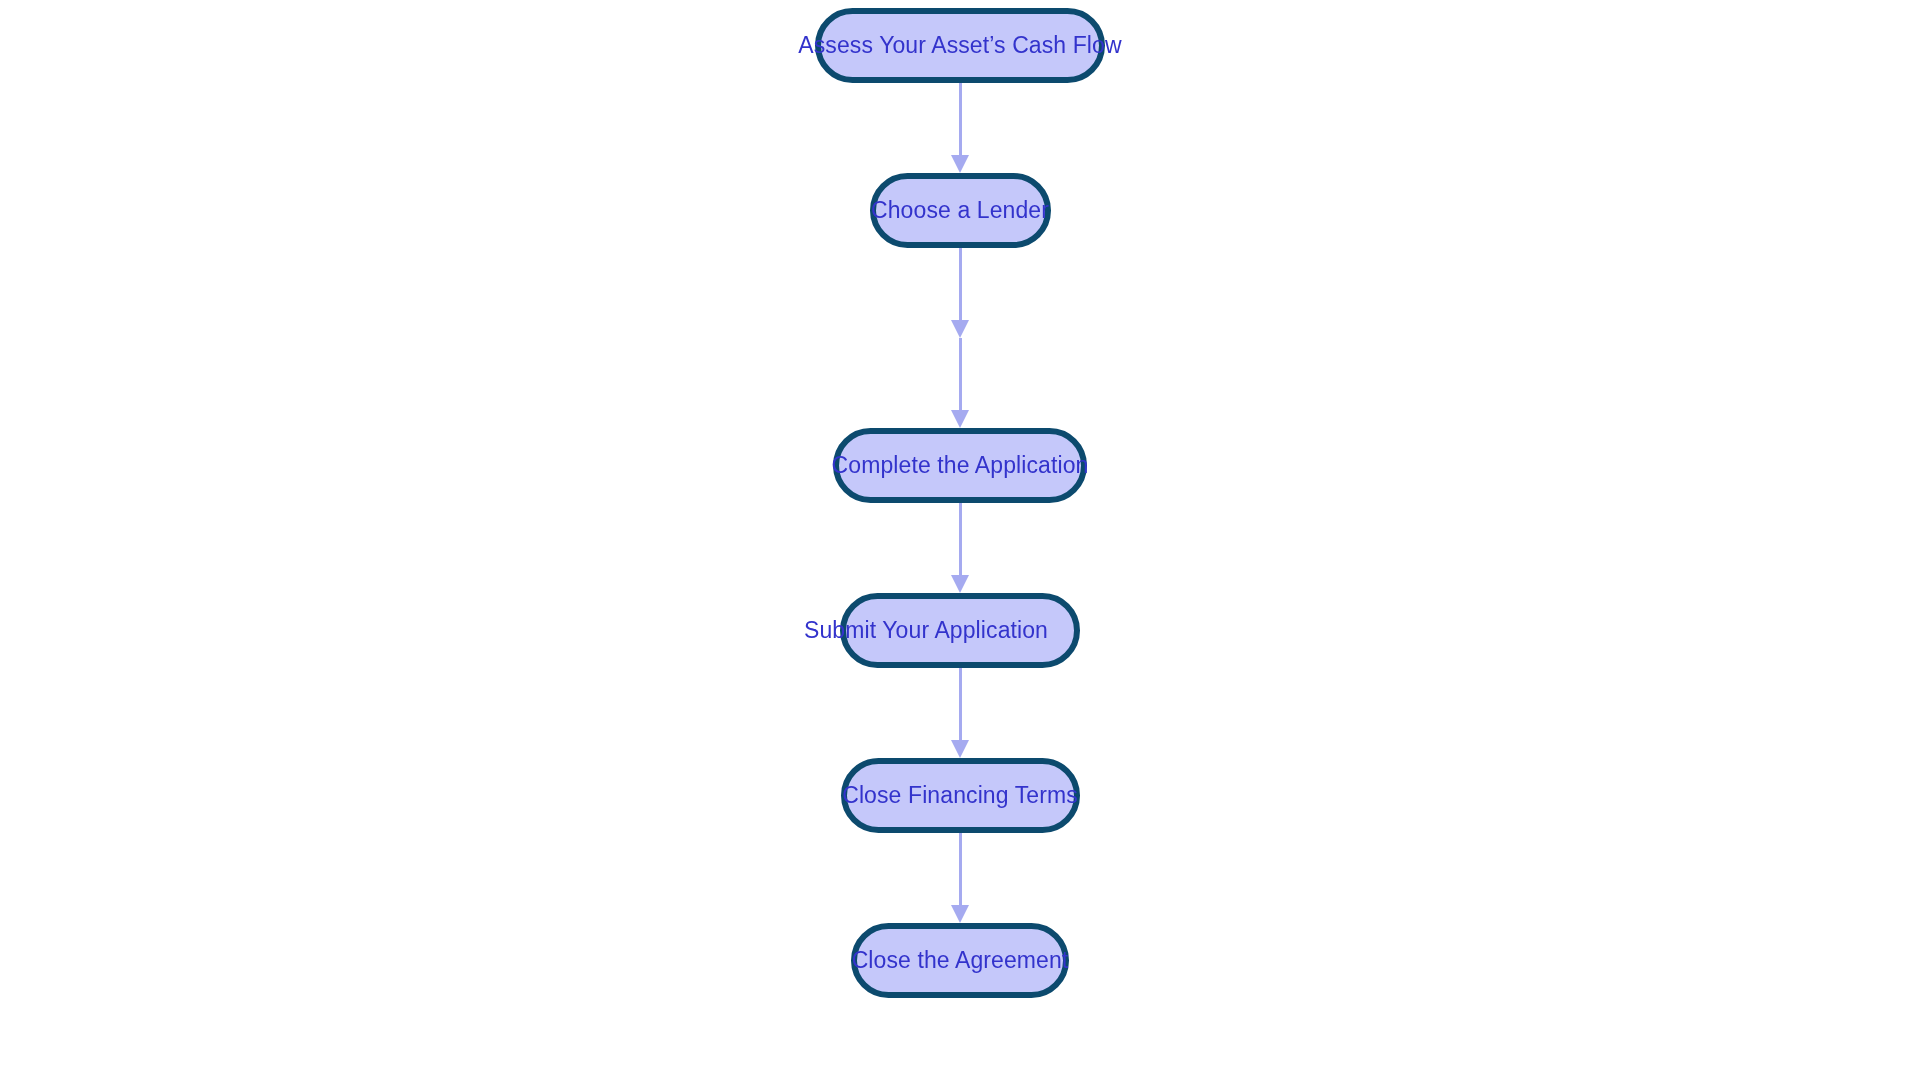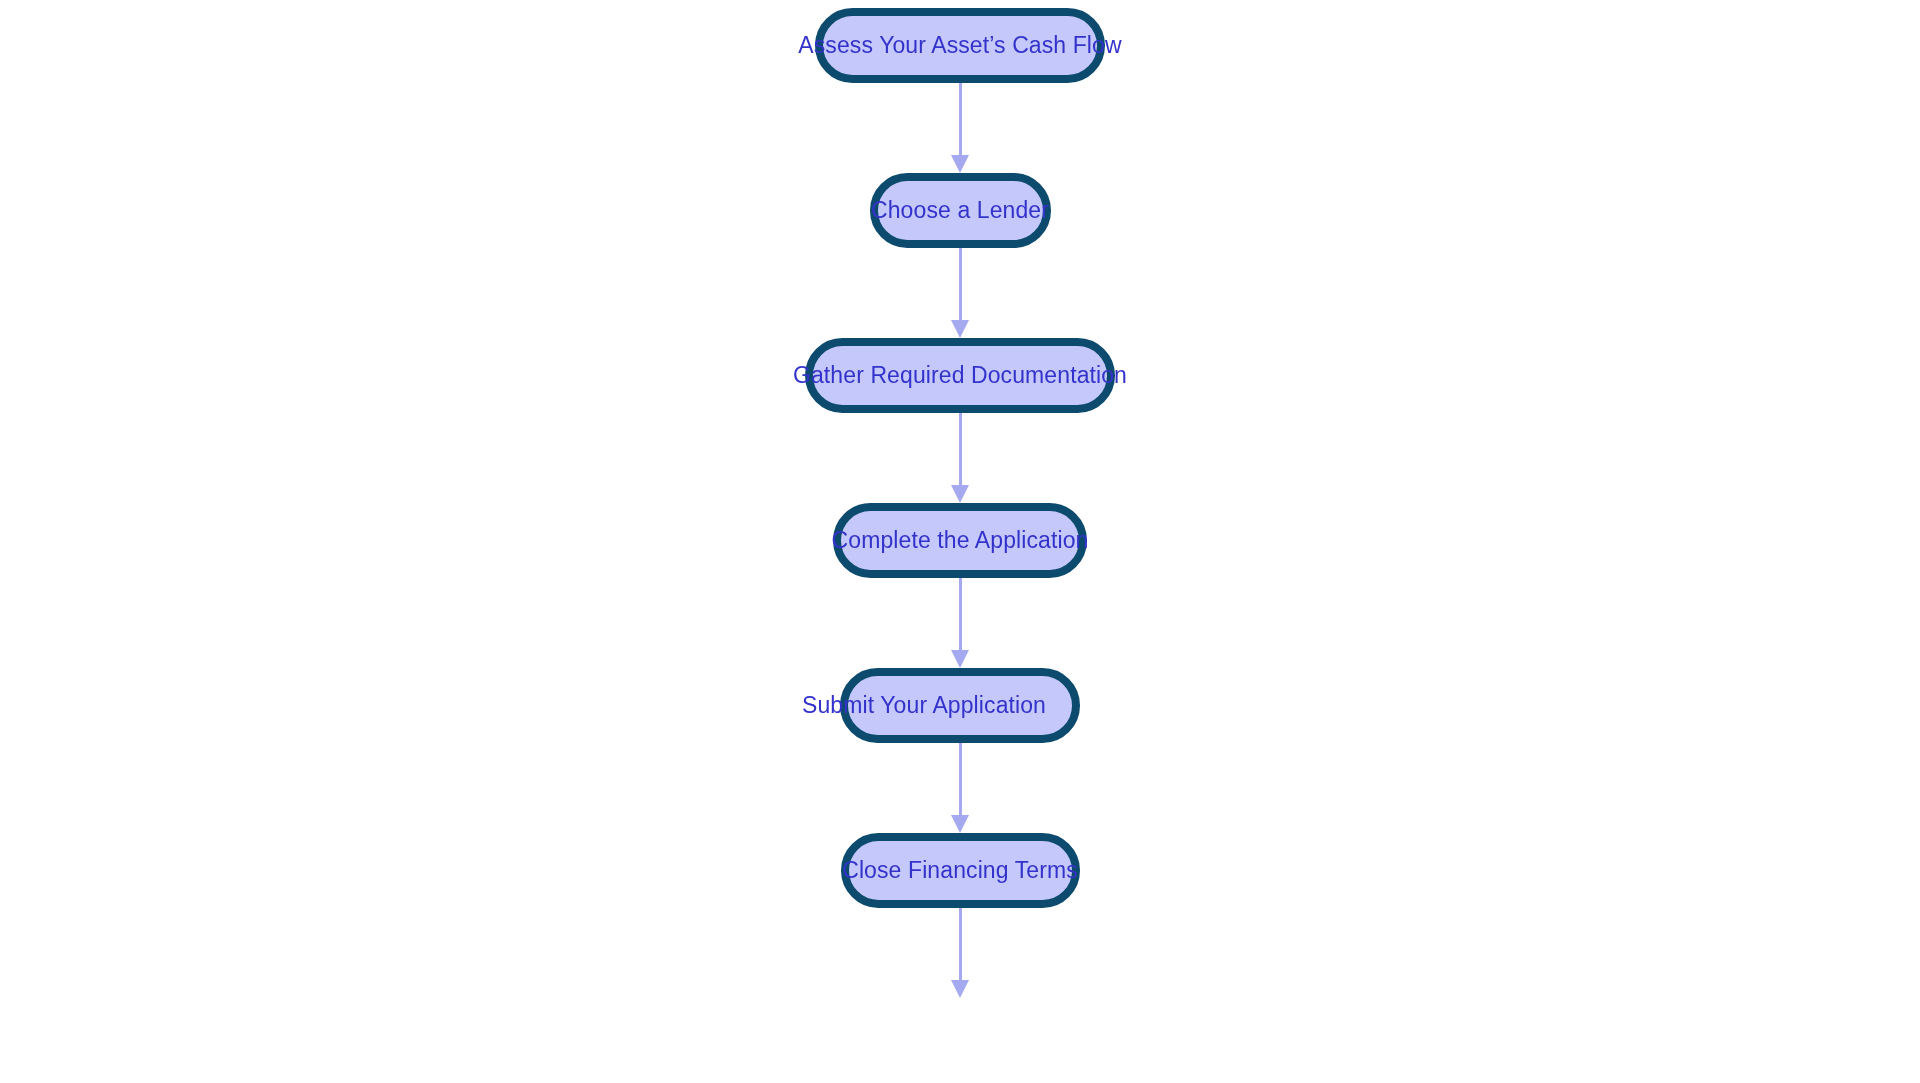--- a/index.html
+++ b/index.html
@@ -25,21 +25,21 @@
     flex-direction: column;
     align-items: center;
     justify-content: flex-start;
   }
 
   
   .flow-node {
     box-sizing: border-box;
     height: 75px;
     background: #c5c8fa;
-    border: 8px solid #0c4a6e;
+    border: 6px solid #0c4a6e;
     border-radius: 999px;
     display: flex;
     align-items: center;
     justify-content: center;
     flex: 0 0 auto;
   }
 
   .flow-node-label {
     color: #3333cc;
     font-size: 23px;
@@ -112,23 +112,20 @@
 
   <div class="flow-node w-2">
     <span class="flow-node-label">Choose a Lender</span>
   </div>
 
   <div class="flow-connector">
     <span class="connector-line"></span>
     <span class="connector-arrowhead"></span>
   </div>
 
-  <div class="flow-node w-3">
-    <span class="flow-node-label">Gather Required Documentation</span>
-  </div>
 
   <div class="flow-connector">
     <span class="connector-line"></span>
     <span class="connector-arrowhead"></span>
   </div>
 
   <div class="flow-node w-4">
     <span class="flow-node-label">Complete the Application</span>
   </div>
 
@@ -148,14 +145,17 @@
 
   <div class="flow-node w-6">
     <span class="flow-node-label">Close Financing Terms</span>
   </div>
 
   <div class="flow-connector">
     <span class="connector-line"></span>
     <span class="connector-arrowhead"></span>
   </div>
 
+  <div class="flow-node w-7">
+    <span class="flow-node-label">Close the Agreement</span>
+  </div>
 
 </div>
 
 </body></html>

